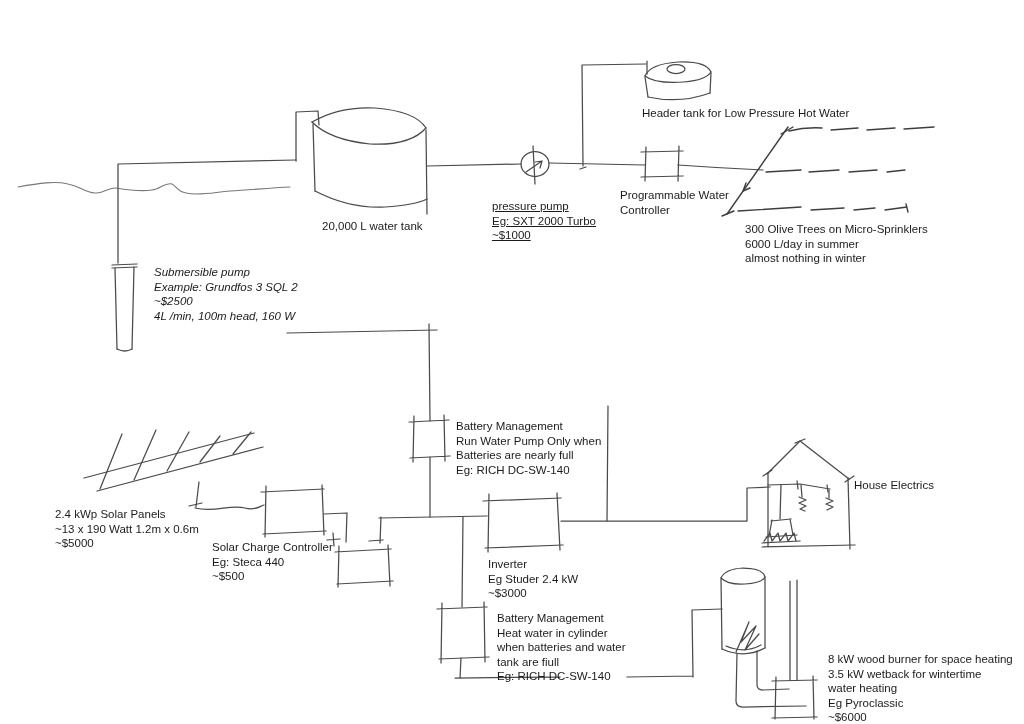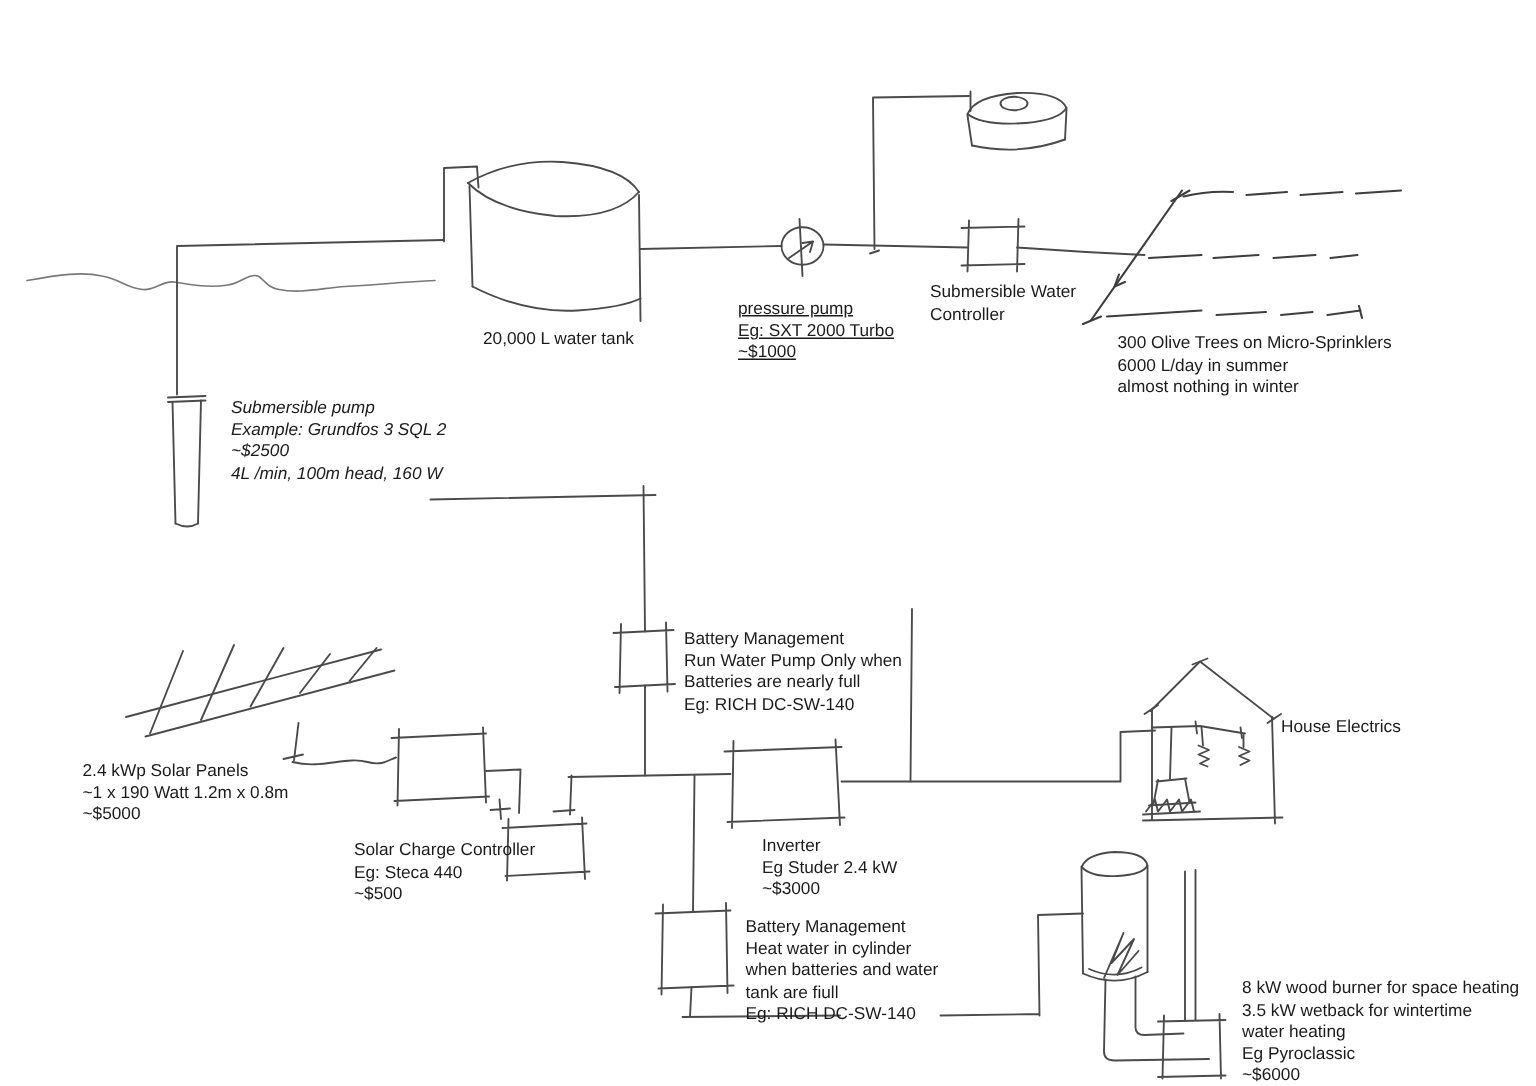--- a/index.html
+++ b/index.html
@@ -194,36 +194,37 @@
   </svg>
 
   <div class="lbl" style="left:154px;top:265px;font-style:italic;">Submersible pump
 Example: Grundfos 3 SQL 2
 ~$2500
 4L /min, 100m head, 160 W</div>
   <div class="lbl" style="left:322px;top:219px;">20,000 L water tank</div>
   <div class="lbl" style="left:492px;top:199px;text-decoration:underline;">pressure pump
 Eg: SXT 2000 Turbo
 ~$1000</div>
-  <div class="lbl" style="left:620px;top:188px;">Submersible Water
+  <div class="lbl" style="left:642px;top:106px;">Header tank for Low Pressure Hot Water</div>
+  <div class="lbl" style="left:620px;top:188px;">Programmable Water
 Controller</div>
   <div class="lbl" style="left:745px;top:222px;">300 Olive Trees on Micro-Sprinklers
 6000 L/day in summer
 almost nothing in winter</div>
   <div class="lbl" style="left:456px;top:419px;">Battery Management
 Run Water Pump Only when
 Batteries are nearly full
 Eg: RICH DC-SW-140</div>
   <div class="lbl" style="left:55px;top:507px;">2.4 kWp Solar Panels
-~1 x 190 Watt 1.2m x 0.8m
+~13 x 190 Watt 1.2m x 0.6m
 ~$5000</div>
-  <div class="lbl" style="left:236px;top:540px;margin-top:20px;">Solar Charge Controller
+  <div class="lbl" style="left:212px;top:540px;">Solar Charge Controller
 Eg: Steca 440
 ~$500</div>
-  <div class="lbl" style="left:508px;top:557px;">Inverter
+  <div class="lbl" style="left:488px;top:557px;">Inverter
 Eg Studer 2.4 kW
 ~$3000</div>
   <div class="lbl" style="left:854px;top:478px;">House Electrics</div>
   <div class="lbl" style="left:497px;top:611px;">Battery Management
 Heat water in cylinder
 when batteries and water
 tank are fiull
 Eg: RICH DC-SW-140</div>
   <div class="lbl" style="left:828px;top:652px;">8 kW wood burner for space heating
 3.5 kW wetback for wintertime

